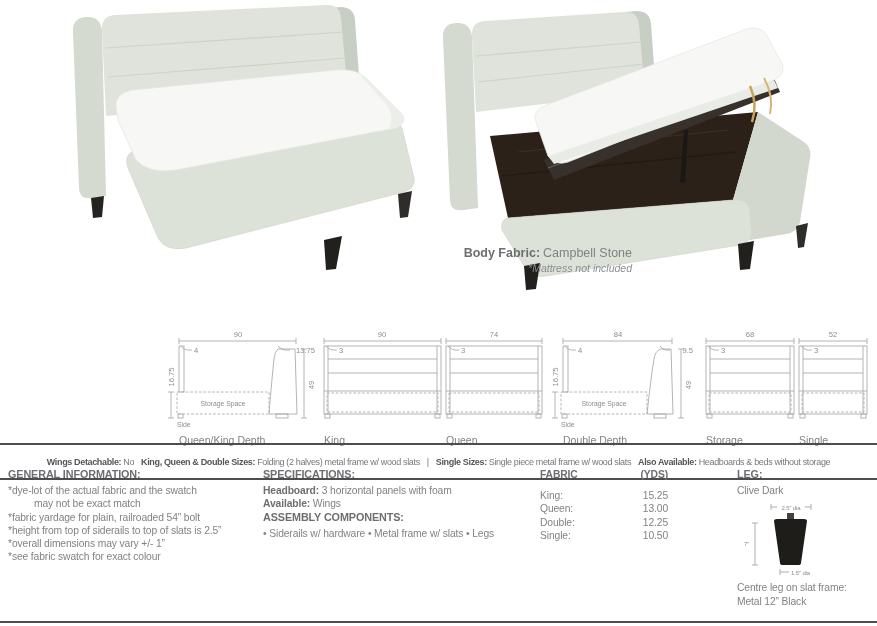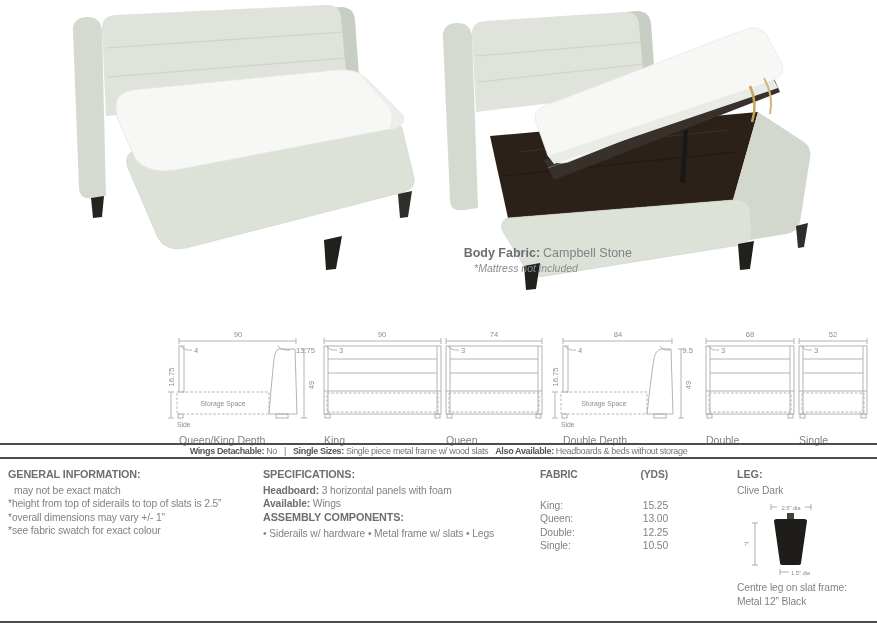--- a/index.html
+++ b/index.html
@@ -8,50 +8,50 @@
   svg{display:block;}
 
   
   .photo{position:absolute;}
   #photo-left{left:36px;top:2px;}
   #photo-right{left:428px;top:0px;}
 
   .caption{position:absolute;left:420px;top:246px;width:212px;text-align:right;line-height:14px;}
   .caption .l1{font-size:12.5px;color:#808285;}
   .caption .l1 b{color:#6d6e71;font-weight:700;margin-right:3px;}
-  .caption .l2{font-size:10.5px;font-style:italic;color:#8a8c8f;margin-top:1px;text-align:center;}
+  .caption .l2{font-size:10.5px;font-style:italic;color:#8a8c8f;margin-top:1px;}
 
   
   .drawing{position:absolute;top:329px;}
   .dwg line,.dwg path,.dwg rect{stroke:#aaacae;stroke-width:0.9;fill:none;}
   .dwg .dash{stroke-dasharray:2.6,1.8;}
   .dwg text{fill:#8b8d90;font-size:7.6px;stroke:none;font-family:"Liberation Sans",sans-serif;}
   .dwg .ss{font-size:6.8px;}
   .dlabel{font-size:10.5px;color:#808285;margin-top:3px;}
   .dlabel.side-view{padding-left:13px;}
   .dlabel.front-view{padding-left:4px;}
 
   
-  .banner{position:absolute;left:0;right:0;top:443px;height:16px;box-sizing:border-box;
+  .banner{position:absolute;left:0;right:0;top:443px;height:37px;box-sizing:border-box;
           border-top:2px solid #4d4d4f;border-bottom:2px solid #4d4d4f;
           display:flex;align-items:center;justify-content:center;gap:7px;
           font-size:9px;letter-spacing:-0.35px;white-space:nowrap;color:#77787a;}
   .banner b{color:#55565a;font-weight:700;margin-right:2px;}
 
   
   .col{position:absolute;top:468px;font-size:10.3px;letter-spacing:-0.12px;line-height:13.2px;color:#808285;}
   .col h3{margin:0 0 3px 0;font-size:10.8px;font-weight:700;color:#6d6e71;letter-spacing:-0.1px;}
   .col b{color:#6d6e71;font-weight:700;}
   #col-general{left:8px;width:250px;}
-  #col-general .cont{padding-left:6px;}
+  #col-general .cont{padding-left:6px;margin-left:20px;}
   #col-spec{left:263px;width:275px;}
   .assembly-gap{margin-top:13px;}
   #col-fabric{left:540px;width:128px;}
   .frow{display:flex;justify-content:space-between;text-align:right;}
-  .fhead{display:flex;justify-content:space-between;font-weight:700;color:#6d6e71;margin-bottom:18px;}
+  .fhead{display:flex;justify-content:space-between;font-weight:700;color:#6d6e71;margin-bottom:8px;}
   #col-leg{left:737px;width:138px;}
   .leg-fig{margin:4px 0 2px 4px;}
   .leg-fig text{fill:#8b8d90;font-size:6px;stroke:none;}
   .leg-fig line{stroke:#97999c;stroke-width:0.8;}
 
   .footer{position:absolute;left:8px;top:590px;font-size:11px;font-weight:700;color:#6d6e71;letter-spacing:-0.1px;}
   .bottom-rule{position:absolute;left:0;right:0;top:621px;height:2px;background:#4d4d4f;}
 </style>
 </head>
 <body>
@@ -215,21 +215,21 @@
       <rect x="4" y="17" width="88" height="68"></rect>
       <line x1="8" y1="17" x2="8" y2="85"></line>
         <line x1="88" y1="17" x2="88" y2="85"></line>
       <line x1="8" y1="30" x2="88" y2="30"></line>
         <line x1="8" y1="44" x2="88" y2="44"></line>
       <line x1="4" y1="62" x2="92" y2="62"></line>
       <rect x="7" y="64" width="82" height="19" class="dash"></rect>
       <rect x="5" y="85" width="5" height="4"></rect>
         <rect x="86" y="85" width="5" height="4"></rect>
     </svg>
-    <div class="dlabel front-view">Double</div>
+    <div class="dlabel front-view">Storage</div>
   </div>
 
   <div class="drawing" style="left:795px;">
     <svg class="dwg" width="78" height="102" viewBox="0 0 78 102">
       <text x="38" y="8" text-anchor="middle">52</text>
       <line x1="4" y1="12" x2="72" y2="12"></line>
         <line x1="4" y1="9" x2="4" y2="15"></line>
         <line x1="72" y1="9" x2="72" y2="15"></line>
       <text x="19" y="24">3</text>
       <path d="M17,21 Q10,22 6,17"></path>
@@ -241,28 +241,31 @@
       <line x1="4" y1="62" x2="72" y2="62"></line>
       <rect x="7" y="64" width="62" height="19" class="dash"></rect>
       <rect x="5" y="85" width="5" height="4"></rect>
         <rect x="66" y="85" width="5" height="4"></rect>
     </svg>
     <div class="dlabel front-view">Single</div>
   </div>
 
   <div class="banner">
     <span><b>Wings Detachable:</b><span>No</span></span>
+    <span><b>King, Queen &amp; Double Sizes:</b><span>Folding (2 halves) metal frame w/ wood slats</span></span>
     <span>|</span>
     <span><b>Single Sizes:</b><span>Single piece metal frame w/ wood slats</span></span>
     <span><b>Also Available:</b><span>Headboards &amp; beds without storage</span></span>
   </div>
 
   <div class="col" id="col-general">
     <h3>GENERAL INFORMATION:</h3>
+    <div>*dye-lot of the actual fabric and the swatch</div>
     <div class="cont">may not be exact match</div>
+    <div>*fabric yardage for plain, railroaded 54” bolt</div>
     <div>*height from top of siderails to top of slats is 2.5”</div>
     <div>*overall dimensions may vary +/- 1”</div>
     <div>*see fabric swatch for exact colour</div>
   </div>
 
   <div class="col" id="col-spec">
     <h3>SPECIFICATIONS:</h3>
     <div><b>Headboard:</b> <span>3 horizontal panels with foam</span></div>
     <div><b>Available:</b> <span>Wings</span></div>
     <h3 class="assembly-gap">ASSEMBLY COMPONENTS:</h3>

